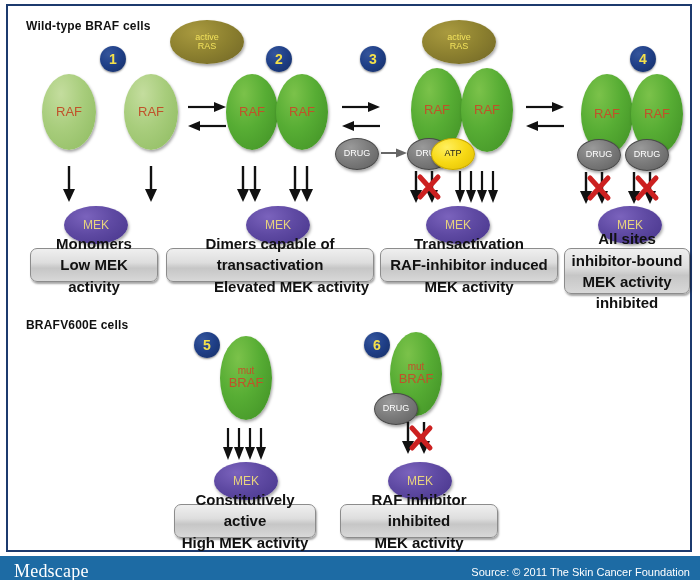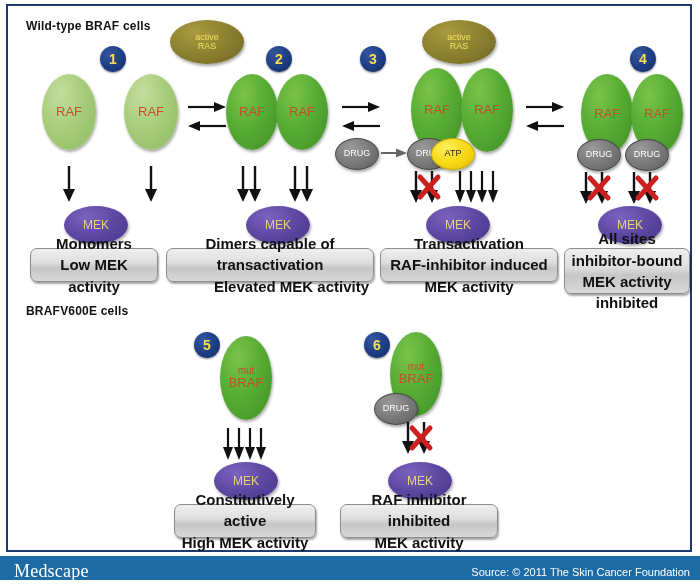--- a/index.html
+++ b/index.html
@@ -20,21 +20,21 @@
     box-sizing:border-box;
   }
 
   
   .section-title{
     position:absolute;
     font-size:12px;font-weight:bold;color:#111;
     letter-spacing:.2px;white-space:nowrap;
   }
   #title-wt{left:18px;top:13px;}
-  #title-mut{left:18px;top:298px;}
+  #title-mut{left:18px;top:312px;}
 
   
   .badge{
     position:absolute;width:26px;height:26px;border-radius:50%;
     background:radial-gradient(circle at 34% 30%, #35559c 0%, #1f3f87 48%, #162e63 100%);
     box-shadow:0 1px 2px rgba(0,0,0,.45);
     color:#f4e04b;font-size:14px;font-weight:bold;
     display:flex;align-items:center;justify-content:center;
     line-height:1;
   }

